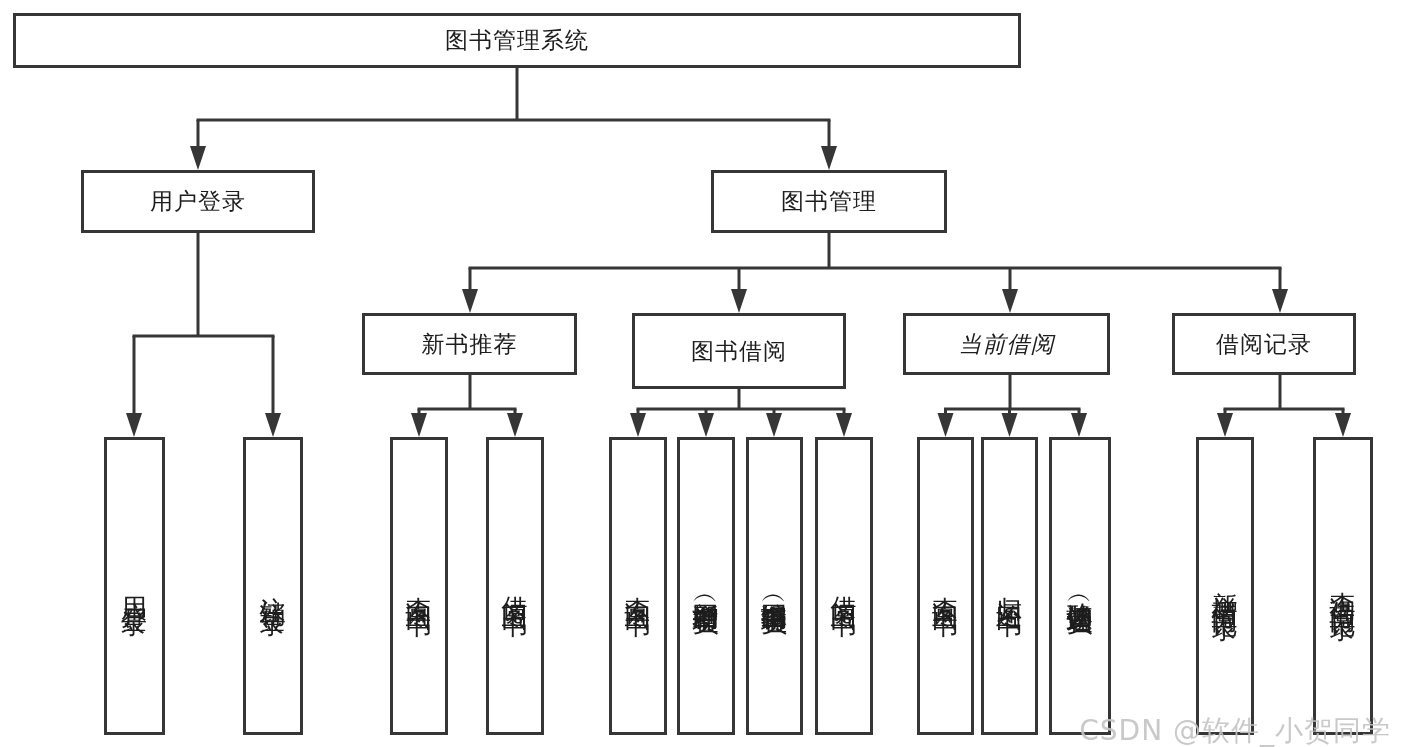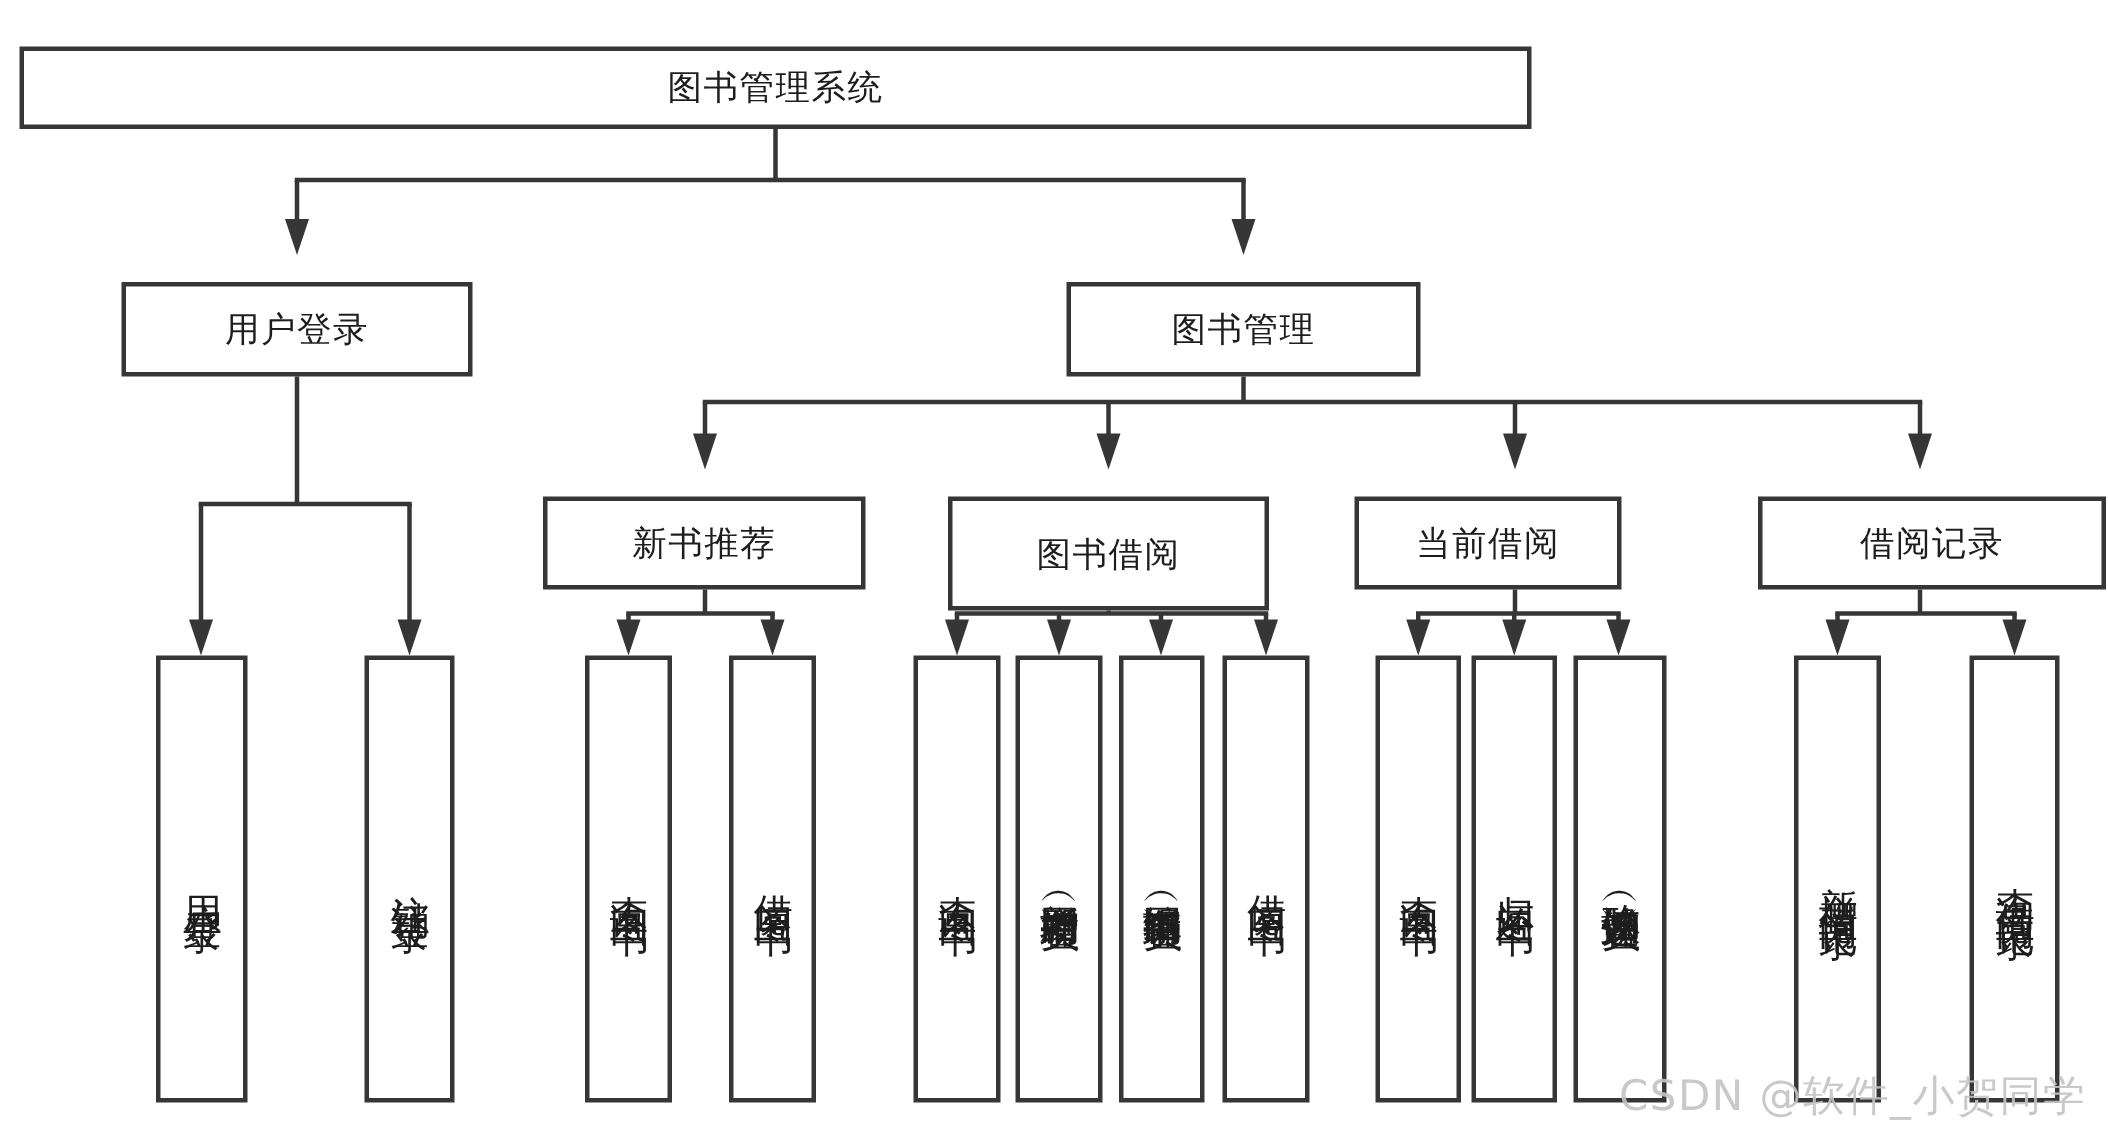--- a/index.html
+++ b/index.html
@@ -21,21 +21,21 @@
     position: absolute;
     box-sizing: border-box;
     border: 3px solid #363636;
     background: #ffffff;
     display: flex;
     align-items: center;
     justify-content: center;
     color: #1d1d1d;
     z-index: 2;
   }
-  .h-label { font-size: 23px; letter-spacing: 1px; margin-top: 18px; }
+  .h-label { font-size: 23px; letter-spacing: 1px; }
   .v-label {
     writing-mode: vertical-rl;
     text-orientation: mixed;
     font-size: 26px;
     letter-spacing: 5px;
     line-height: 1;
   }
   .v-label.long { letter-spacing: 1px; }
   .watermark {
     position: absolute;
@@ -126,22 +126,22 @@
     </g>
   </svg>
 
   <div class="box h-label" style="left:13px; top:13px; width:1008px; height:55px;">图书管理系统</div>
 
   <div class="box h-label" style="left:81px; top:170px; width:234px; height:63px;">用户登录</div>
   <div class="box h-label" style="left:362px; top:313px; width:215px; height:62px;">新书推荐</div>
 
   <div class="box h-label" style="left:711px; top:170px; width:236px; height:63px;">图书管理</div>
   <div class="box h-label" style="left:632px; top:313px; width:214px; height:76px;">图书借阅</div>
-  <div class="box h-label" style="left:903px; top:313px; width:178px; height:62px;">当前借阅</div>
-  <div class="box h-label" style="left:1172px; top:313px; width:232px; height:62px;">借阅记录</div>
+  <div class="box h-label" style="left:903px; top:313px; width:207px; height:62px;font-style:italic;">当前借阅</div>
+  <div class="box h-label" style="left:1172px; top:313px; width:184px; height:62px;">借阅记录</div>
 
   <div class="box v-label" style="left:104px; top:437px; width:61px; height:298px;">用户登录</div>
   <div class="box v-label" style="left:243px; top:437px; width:60px; height:298px;">注销登录</div>
 
   <div class="box v-label" style="left:390px; top:437px; width:58px; height:298px;">查询图书</div>
   <div class="box v-label" style="left:486px; top:437px; width:58px; height:298px;">借阅图书</div>
 
   <div class="box v-label" style="left:609px; top:437px; width:58px; height:298px;">查询图书</div>
   <div class="box v-label long" style="left:677px; top:437px; width:58px; height:298px;">新增图书（管理员）</div>
   <div class="box v-label long" style="left:746px; top:437px; width:57px; height:298px;">编辑图书（管理员）</div>

